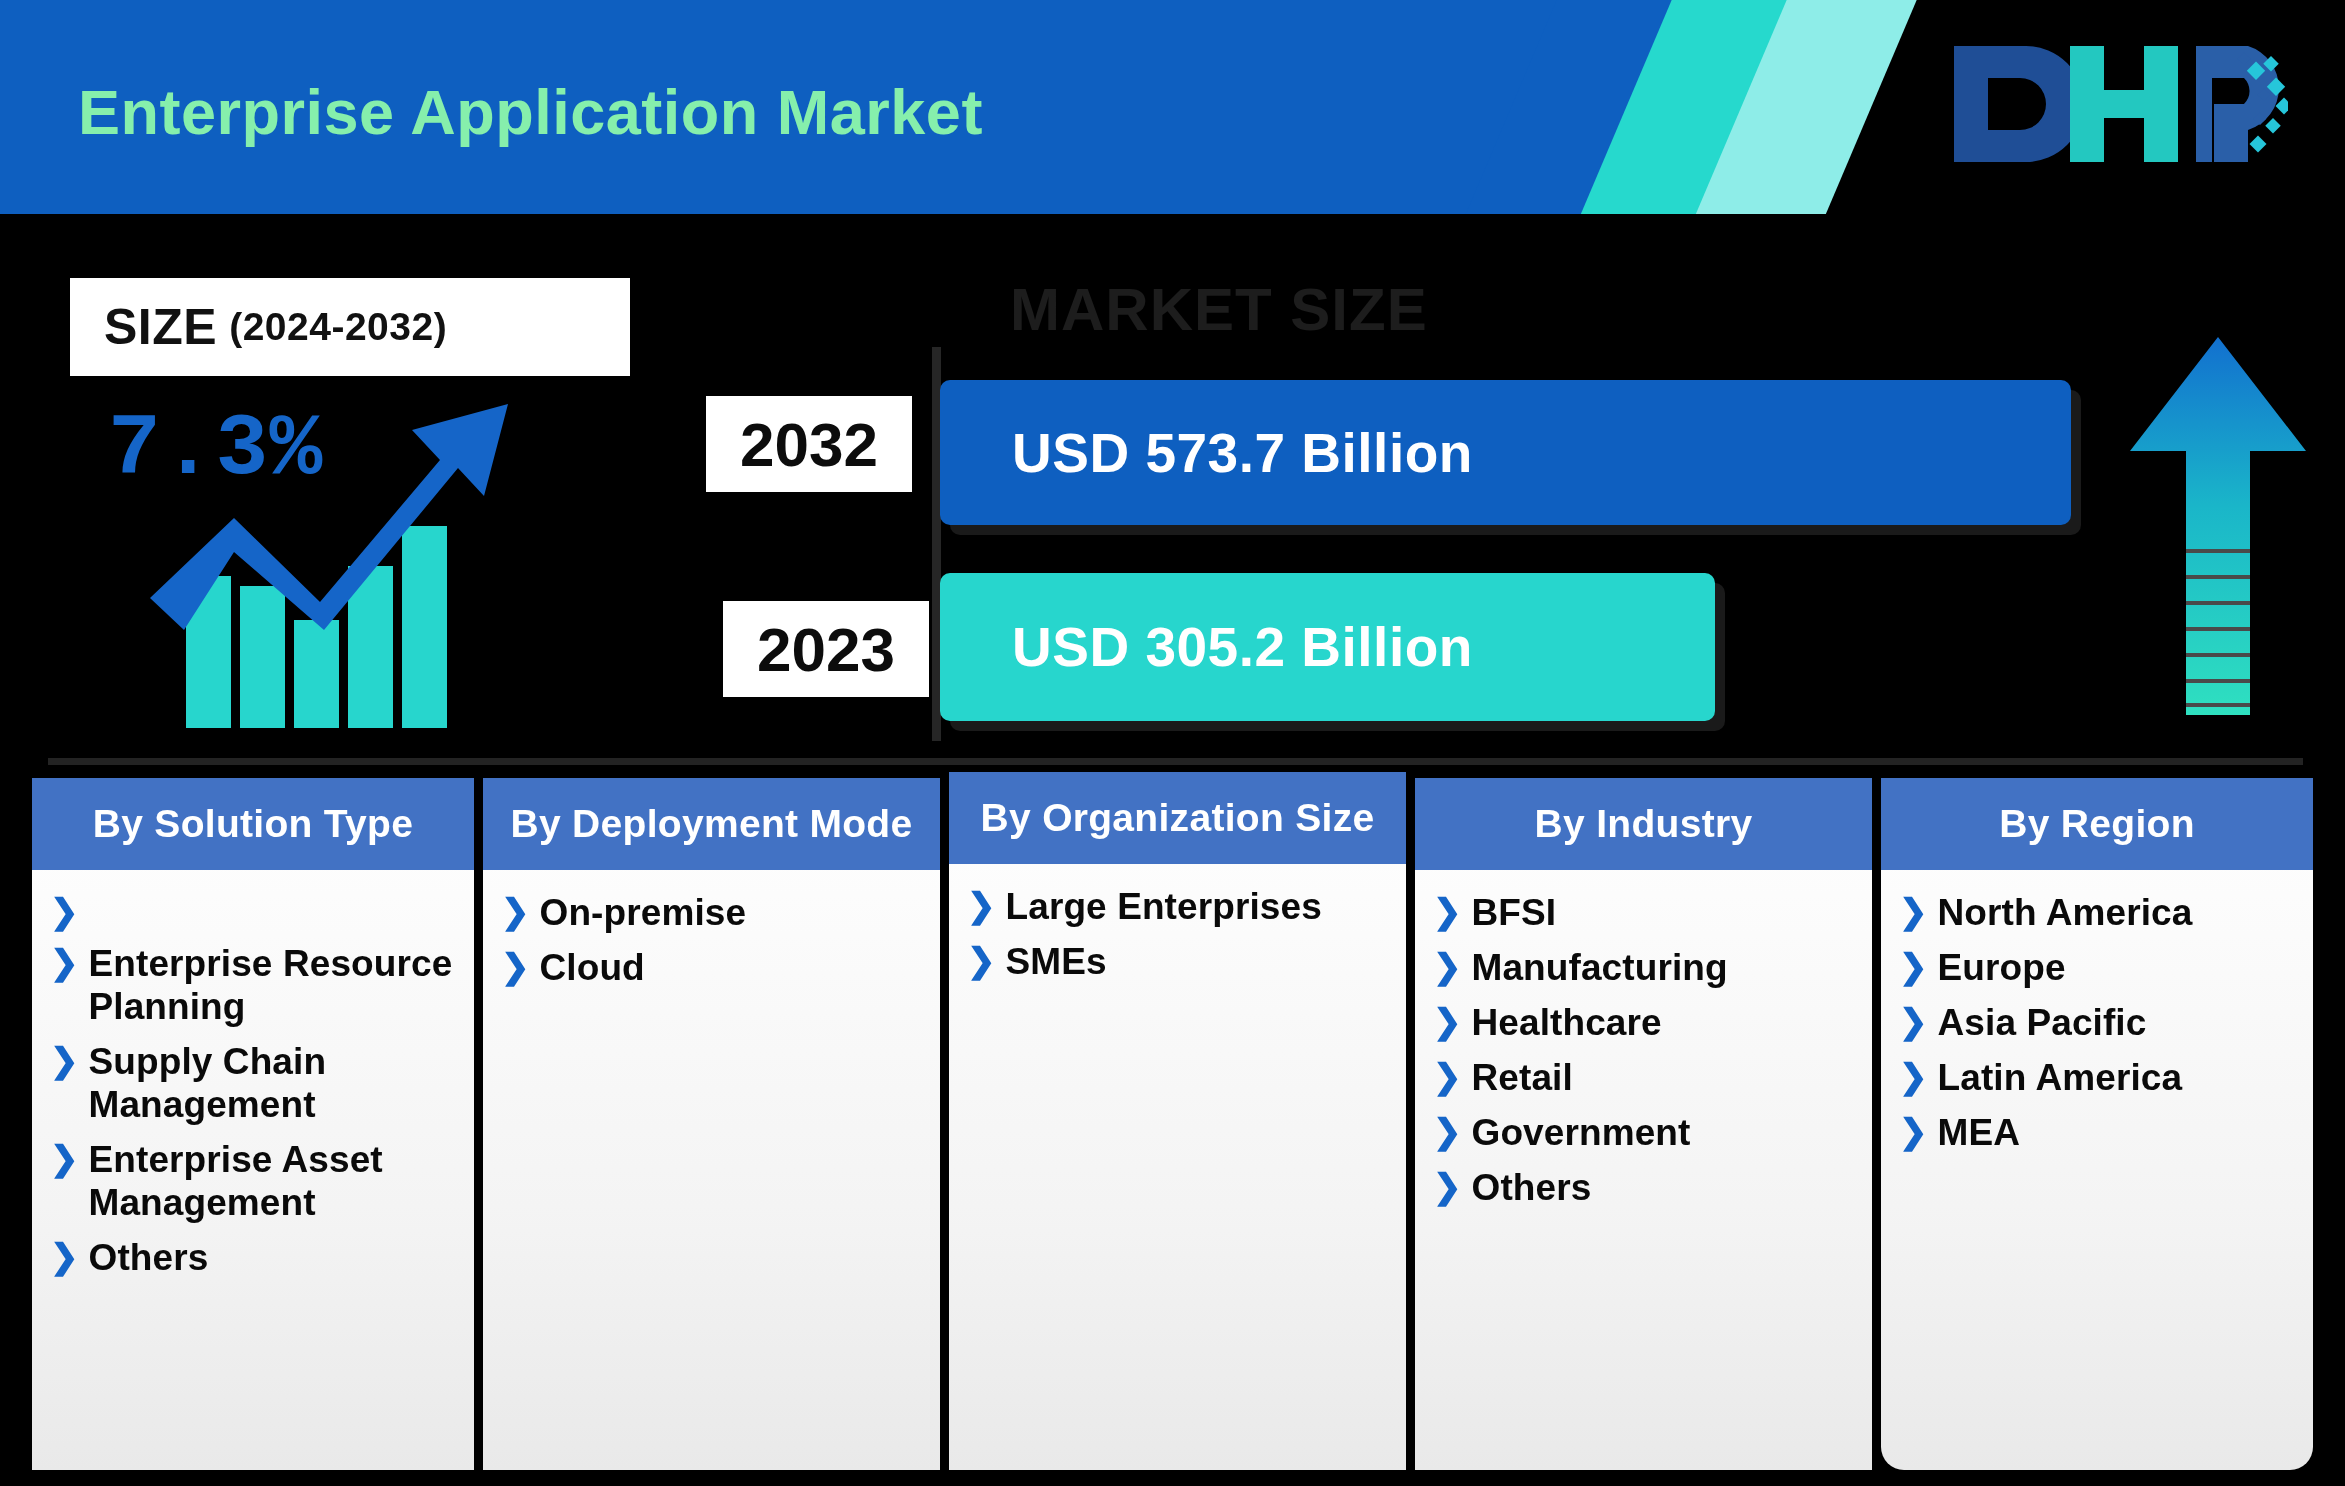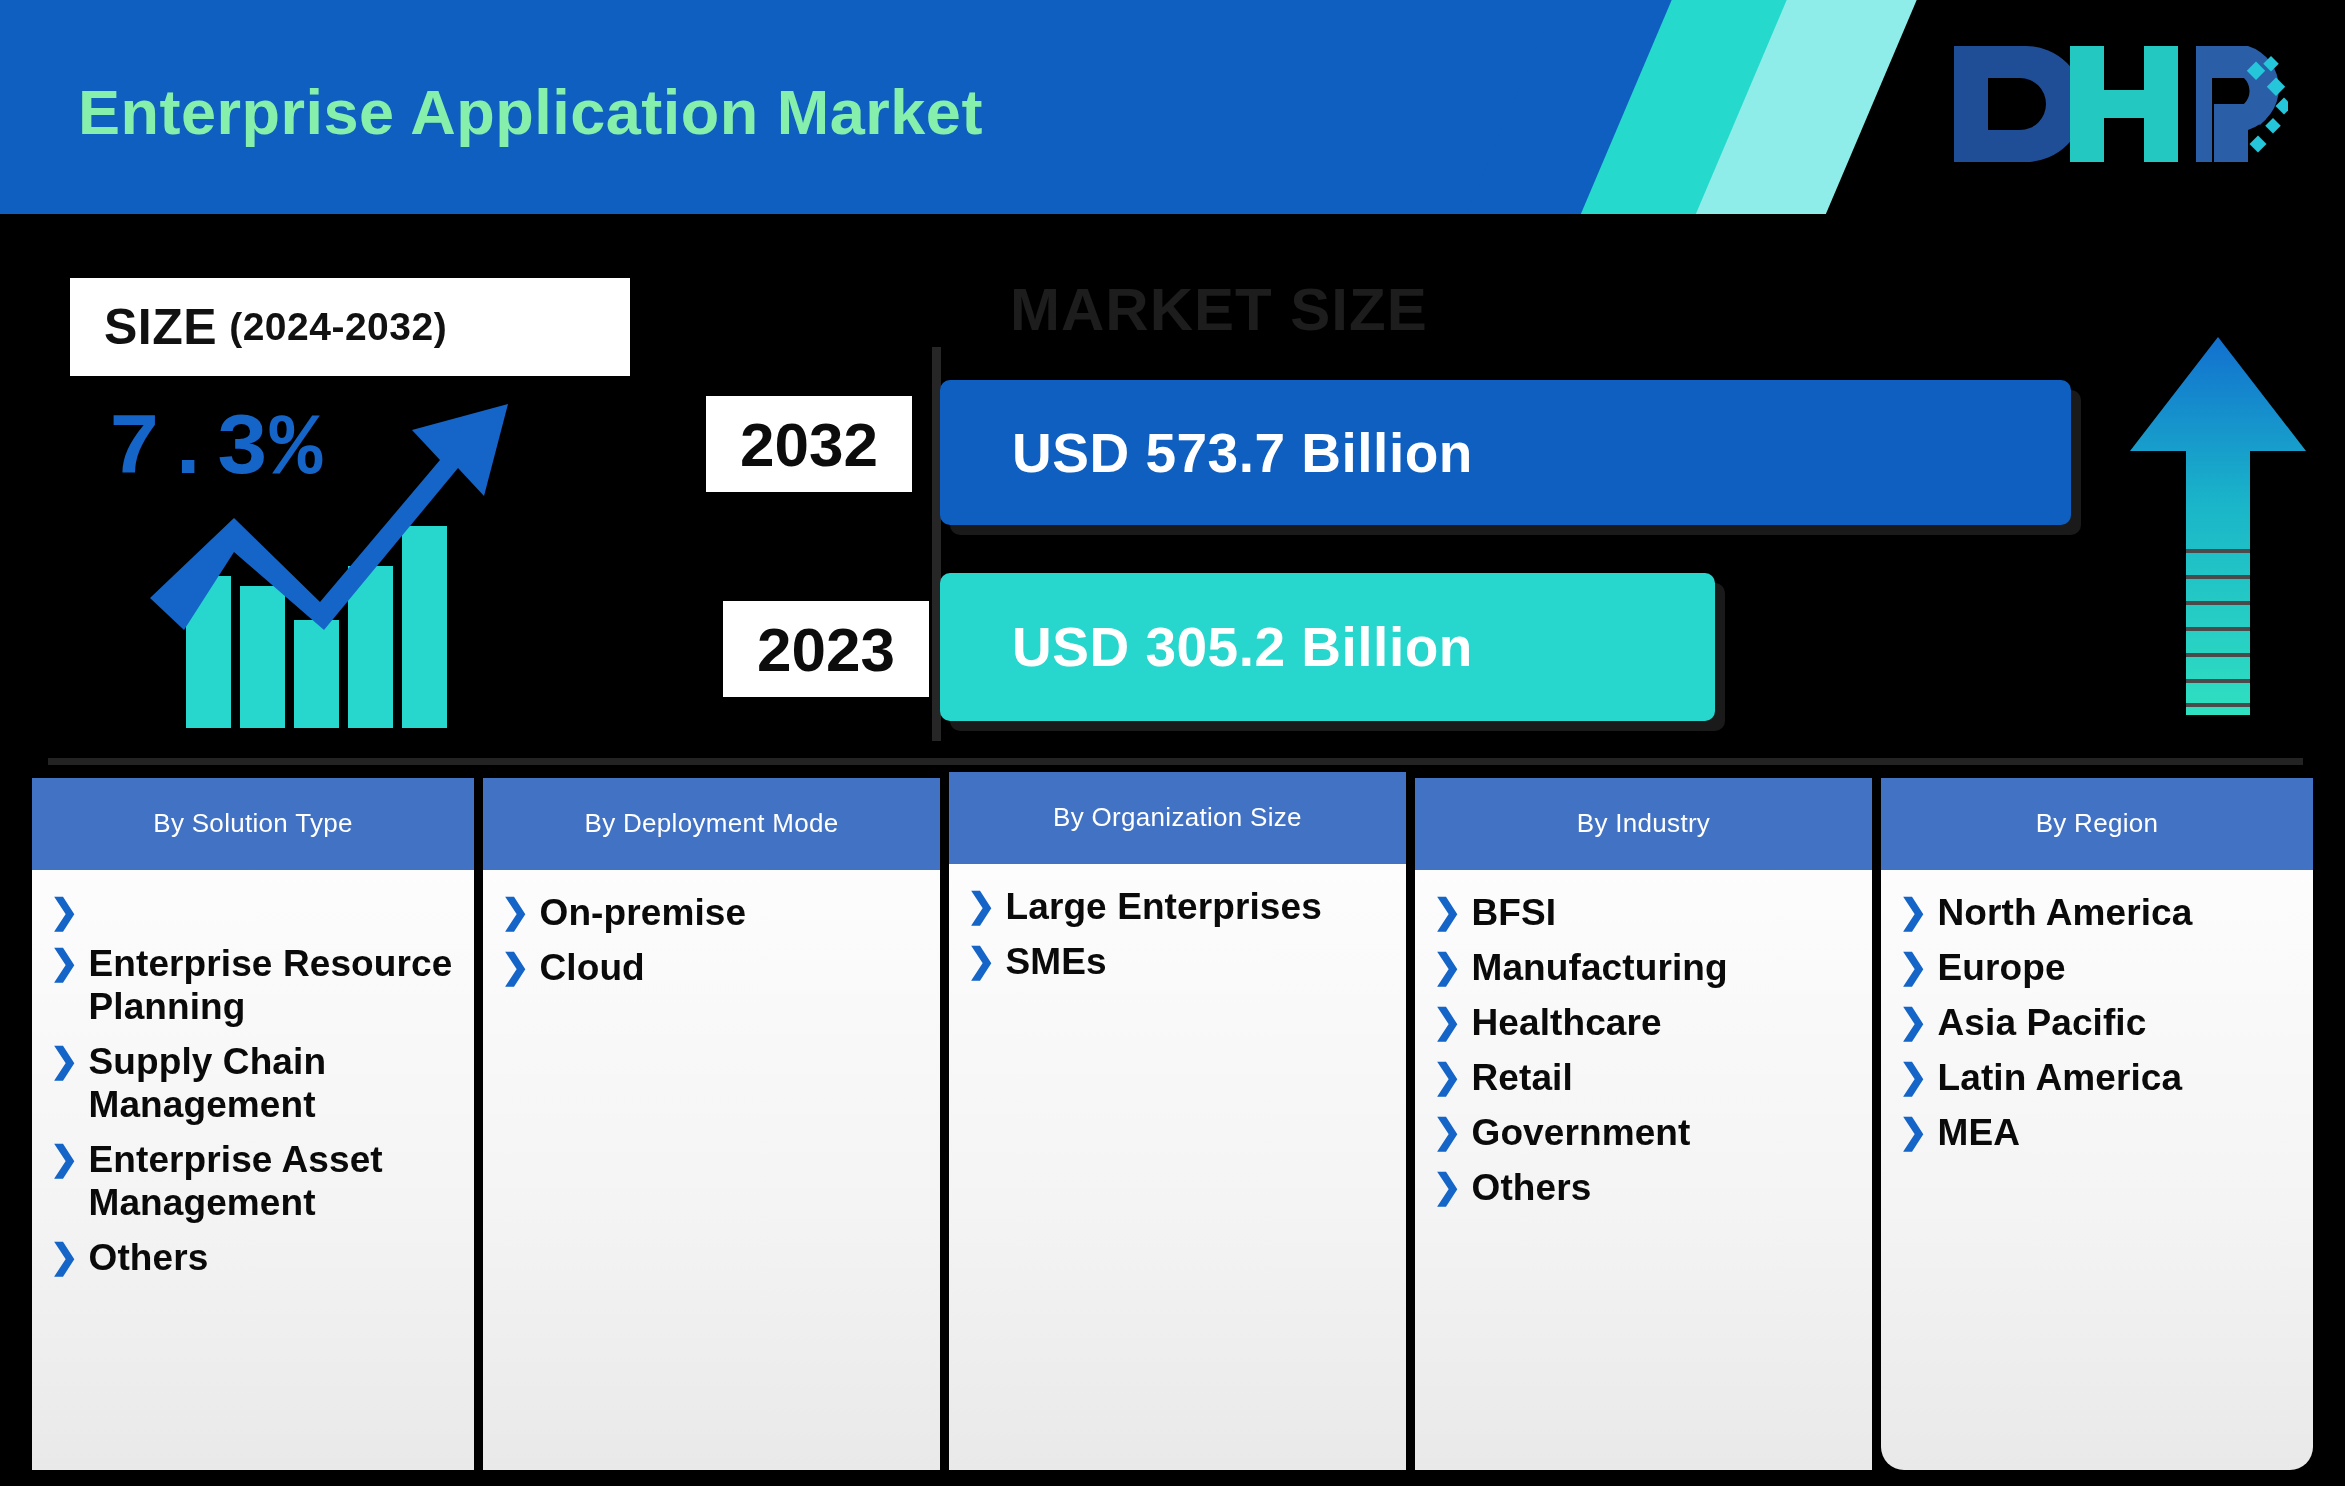--- a/index.html
+++ b/index.html
@@ -104,21 +104,21 @@
   .col:last-child { border-right:none;border-radius:23px; }
   .col-1 { width:451px; }
   .col-2 { width:466px; }
   .col-3 { width:466px; }
   .col-4 { width:466px; }
   .col-5 { width:432px; }
 
   .col-head {
     background:#4272c4; color:#ffffff;
     display:flex; align-items:center; justify-content:center;
-    text-align:center; font-size:26px; font-weight:normal;
+    text-align:center; font-size:39px; font-weight:bold;
     line-height:1.14; padding:6px 8px; letter-spacing:.3px;
     flex:0 0 auto; height:92px;
   }
   .col-3 .col-head { height:92px; margin-top:-6px; }
   .col-list { padding:22px 0 0 18px; flex:1 1 auto; }
   .li {
     display:flex; align-items:flex-start;
     margin-bottom:12px; padding-right:10px;
   }
   .chev {

